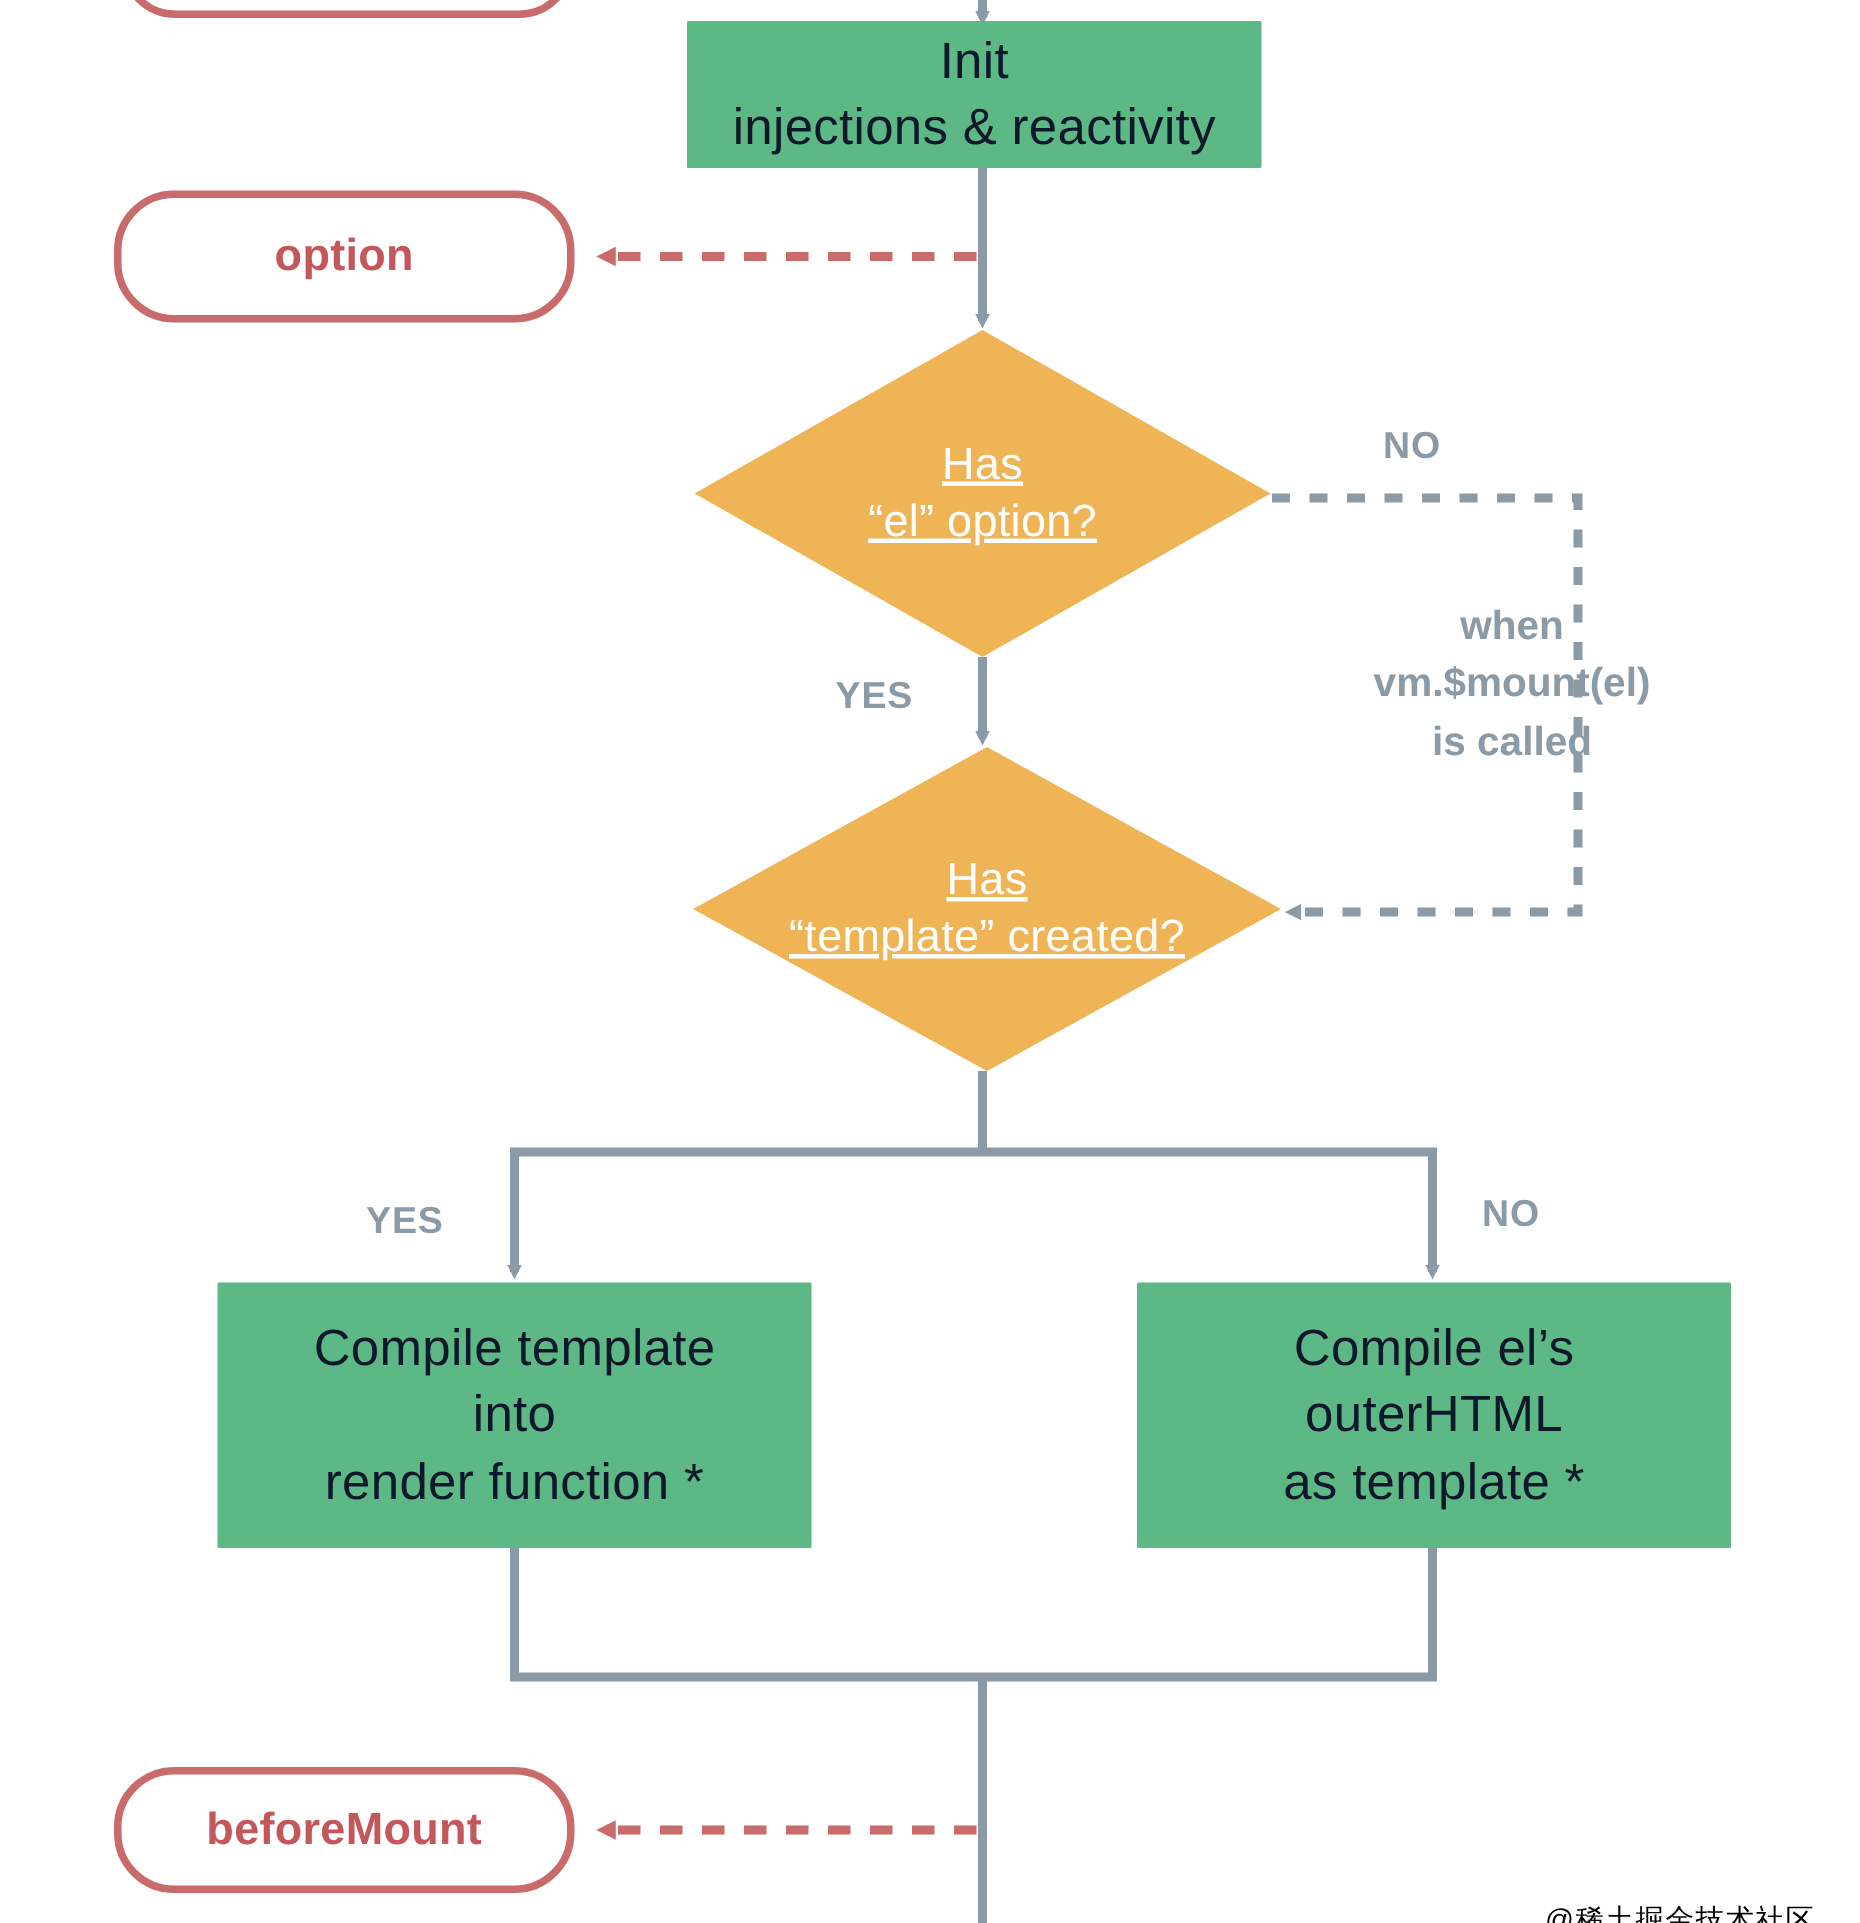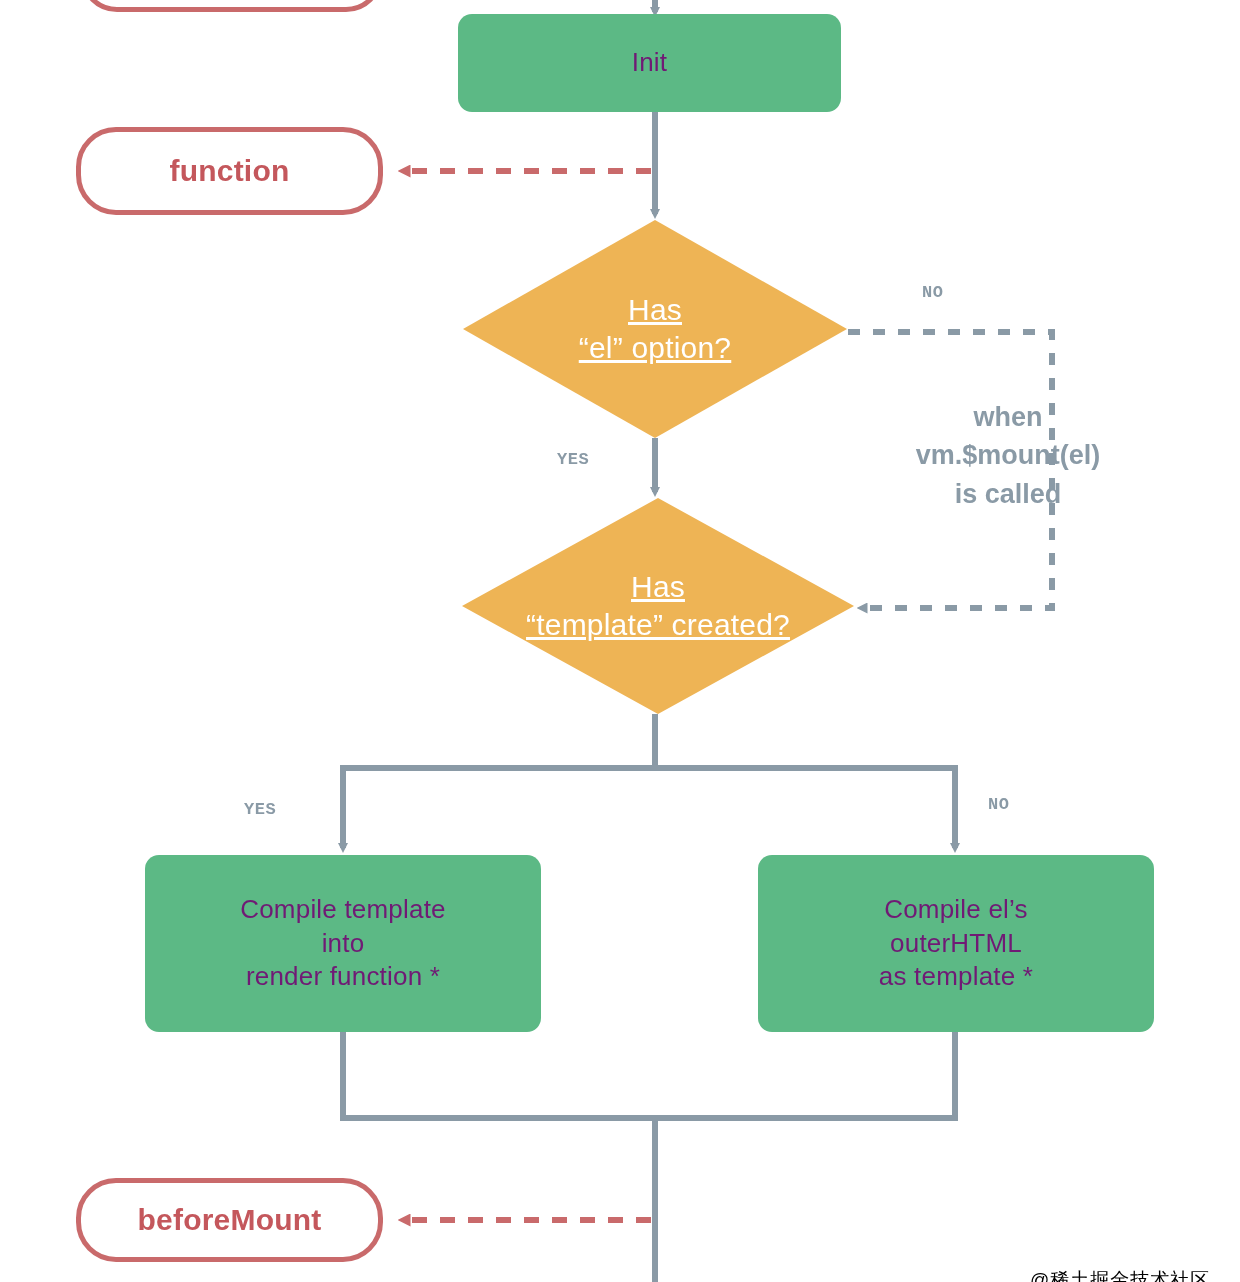--- a/index.html
+++ b/index.html
@@ -29,23 +29,23 @@
     box-sizing: border-box;
     display: flex;
     align-items: center;
     justify-content: center;
     text-align: center;
   }
 
   
   .green-box {
     background: #5cb985;
-    border-radius: 14px;
-    color: #701a75;
-    font-size: 26px;
+    border-radius: 1px;
+    color: #0f172a;
+    font-size: 34px;
     font-weight: 400;
     line-height: 1.30;
     letter-spacing: 0.2px;
   }
   .green-box .txt { padding: 0 10px; }
 
   
   .hook-pill {
     background: #ffffff;
     border: 5px solid #c96a6b;
@@ -84,24 +84,23 @@
     letter-spacing: 0.2px;
     pointer-events: none;
     text-decoration: underline;
   }
 
   
   .edge-label {
     position: absolute;
     color: #8a9aa6;
     font-weight: bold;
-    font-size: 17px;
+    font-size: 25px;
     letter-spacing: 0.6px;
     white-space: pre;
-    font-family: Liberation Mono, monospace;
   }
   .note-label {
     position: absolute;
     color: #8a9aa6;
     font-weight: bold;
     font-size: 27px;
     line-height: 1.42;
     text-align: center;
     white-space: pre-line;
   }
@@ -172,25 +171,26 @@
     </g>
   </svg>
 
   <div class="node hook-pill cut-top" style="left:80px; top:-62px; width:303px; height:74px;">
     <span></span>
   </div>
 
   <div class="node green-box" style="left:458px; top:14px; width:383px; height:98px;">
     <span class="txt">
       <span>Init</span><br>
+      <span>injections &amp; reactivity</span>
     </span>
   </div>
 
   <div class="node hook-pill" style="left:76px; top:127px; width:307px; height:88px;">
-    <span>function</span>
+    <span>option</span>
   </div>
 
   <div class="diamond-wrap" style="left:463px; top:220px; width:384px; height:218px;">
     <svg class="diamond-shape" viewBox="0 0 384 218" preserveAspectRatio="none">
       <polygon points="192,0 384,109 192,218 0,109" fill="#eeb455"></polygon>
     </svg>
     <div class="diamond-label">
       <div>
         <span>Has</span><br>
         <span>“el” option?</span>

